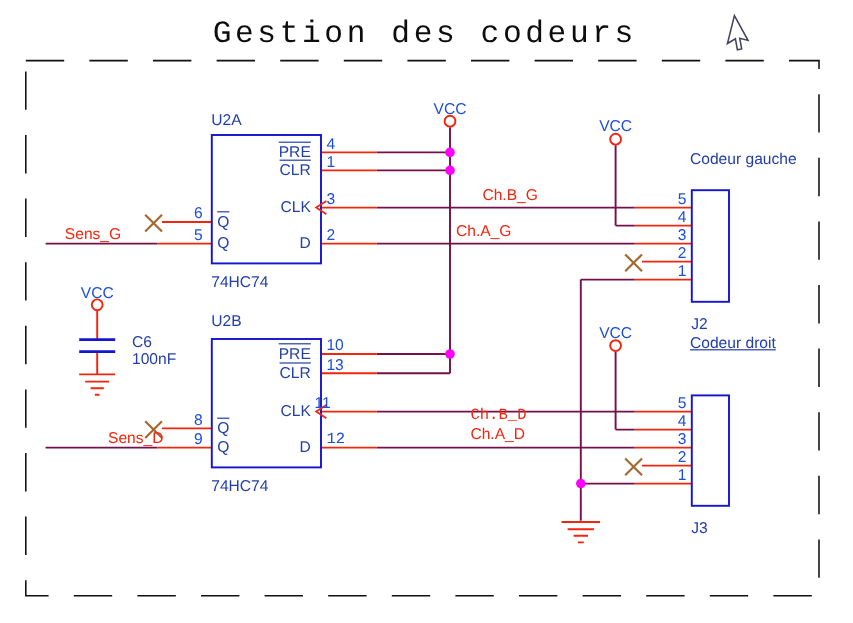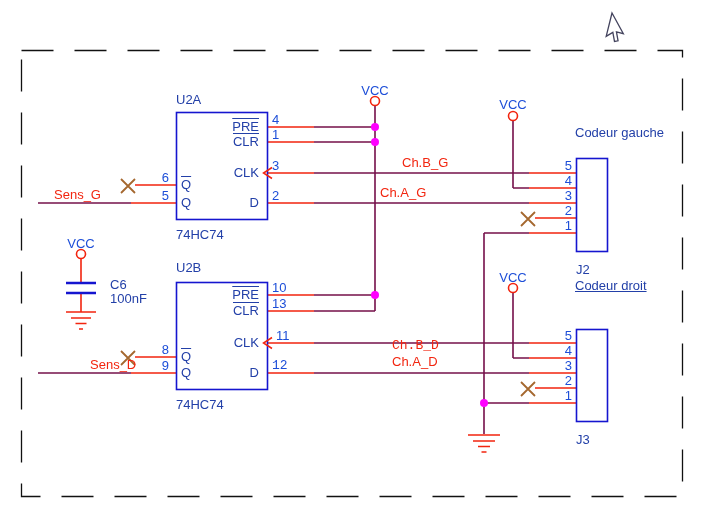--- a/index.html
+++ b/index.html
@@ -67,20 +67,21 @@
     <circle cx="375" cy="127" r="4" fill="#ff00ff"></circle>
     <circle cx="375" cy="142" r="4" fill="#ff00ff"></circle>
     <circle cx="375" cy="295" r="4" fill="#ff00ff"></circle>
     <circle cx="484" cy="403" r="4" fill="#ff00ff"></circle>
 
     <g transform="translate(612,13) rotate(14)">
       <path d="M0,0 L0,24 L5.5,18.6 L9.3,27 L12.6,25.5 L8.9,17.3 L16,17.3 Z" fill="#ffffff" stroke="#44445e" stroke-width="1.3"></path>
     </g>
   </svg>
 
+  <span class="t title ctr" style="left:354px;top:14px;">Gestion des codeurs</span>
 
   <span class="t blue" style="left:176px;top:93px;">U2A</span>
   <span class="t blue" style="left:176px;top:228px;">74HC74</span>
   <span class="t blue rt ovl" style="left:259px;top:120px;">PRE</span>
   <span class="t blue rt ovl" style="left:259px;top:135px;">CLR</span>
   <span class="t blue rt" style="left:259px;top:166px;">CLK</span>
   <span class="t blue rt" style="left:259px;top:196px;">D</span>
   <span class="t blue ovl" style="left:181px;top:178px;">Q</span>
   <span class="t blue" style="left:181px;top:196px;">Q</span>
   <span class="t blk" style="left:272px;top:113px;">4</span>
@@ -93,21 +94,21 @@
   <span class="t blue" style="left:176px;top:261px;">U2B</span>
   <span class="t blue" style="left:176px;top:398px;">74HC74</span>
   <span class="t blue rt ovl" style="left:259px;top:288px;">PRE</span>
   <span class="t blue rt ovl" style="left:259px;top:304px;">CLR</span>
   <span class="t blue rt" style="left:259px;top:336px;">CLK</span>
   <span class="t blue rt" style="left:259px;top:366px;">D</span>
   <span class="t blue ovl" style="left:181px;top:350px;">Q</span>
   <span class="t blue" style="left:181px;top:366px;">Q</span>
   <span class="t blk" style="left:272px;top:281px;">10</span>
   <span class="t blk" style="left:272px;top:297px;">13</span>
-  <span class="t blk" style="left:276px;top:329px;">11</span>
+  <span class="t blk" style="left:262px;top:329px;">11</span>
   <span class="t blk" style="left:272px;top:359px;font-family:Liberation Mono, monospace;">12</span>
   <span class="t blk rt" style="left:169px;top:343px;">8</span>
   <span class="t blk rt" style="left:169px;top:359px;">9</span>
 
   <span class="t blue" style="left:575px;top:126px;">Codeur gauche</span>
   <span class="t blue" style="left:576px;top:263px;">J2</span>
   <span class="t blk rt" style="left:572px;top:159px;">5</span>
   <span class="t blk rt" style="left:572px;top:174px;">4</span>
   <span class="t blk rt" style="left:572px;top:189px;">3</span>
   <span class="t blk rt" style="left:572px;top:204px;">2</span>

